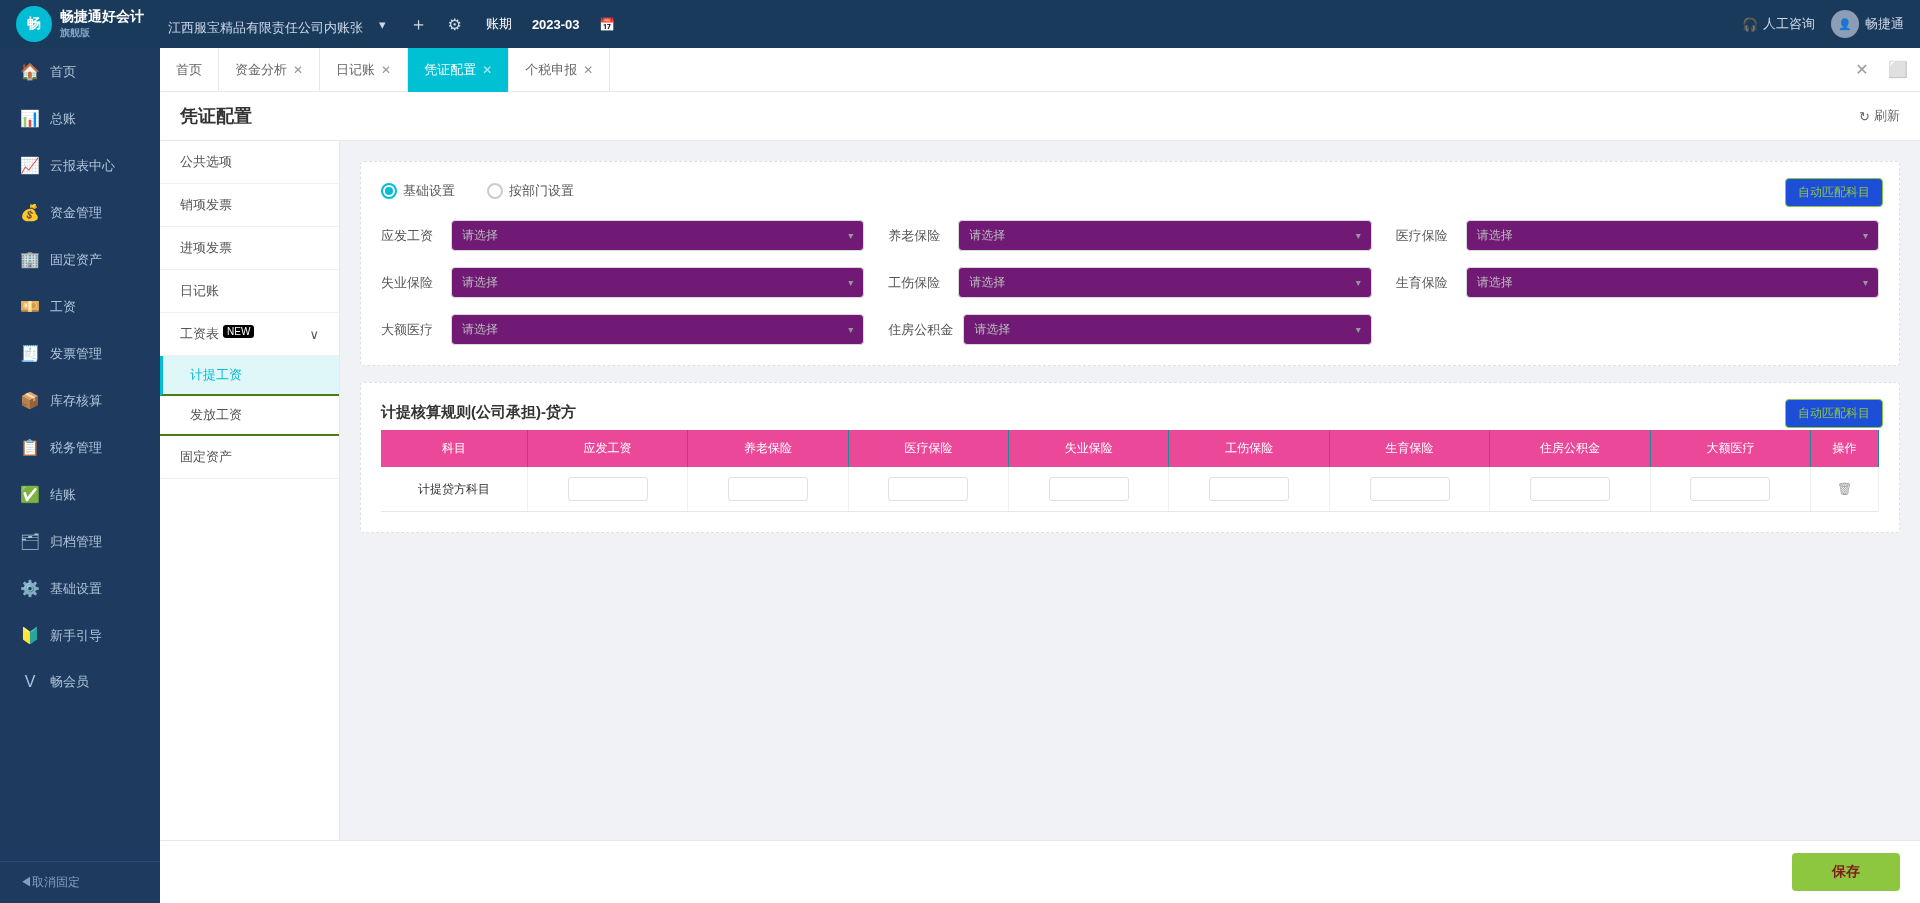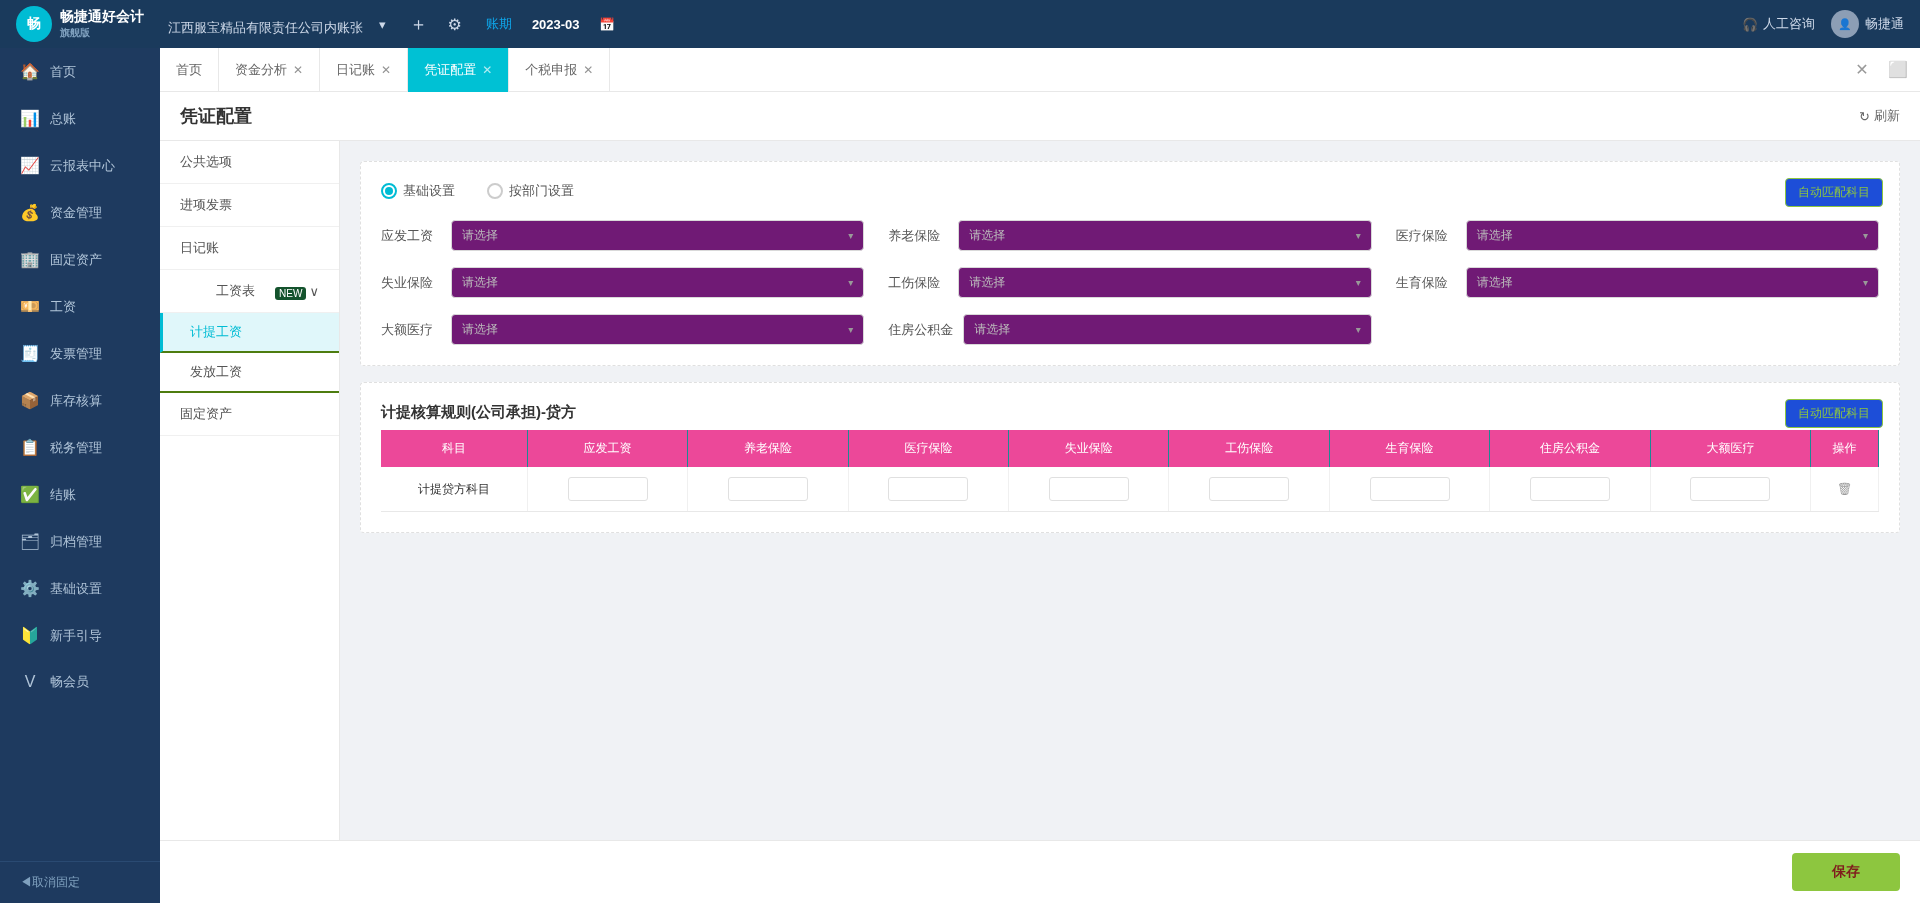--- a/index.html
+++ b/index.html
@@ -38,21 +38,21 @@
     .page-title { font-size: 18px; font-weight: bold; color: #333; }
     .refresh-btn { display: flex; align-items: center; gap: 4px; color: #666; cursor: pointer; font-size: 13px; }
 
     
     .two-panel { display: flex; flex: 1; overflow: hidden; }
 
     
     .left-nav { width: 180px; background: white; border-right: 1px solid #e8e8e8; overflow-y: auto; flex-shrink: 0; }
     .left-nav-item { padding: 12px 20px; color: #555; cursor: pointer; font-size: 13px; border-bottom: 1px solid #f0f0f0; }
     .left-nav-group { display: flex; align-items: center; justify-content: space-between; padding: 12px 20px; color: #555; cursor: pointer; font-size: 13px; border-bottom: 1px solid #f0f0f0; }
-    .new-badge { background: #14532d; color: white; font-size: 10px; padding: 1px 4px; border-radius: 3px; margin-left: 4px; }
+    .new-badge { background: #000000; color: white; font-size: 10px; padding: 1px 4px; border-radius: 3px; margin-left: 4px; }
     .left-nav-sub { padding: 10px 20px 10px 30px; color: #555; cursor: pointer; font-size: 13px; border-bottom: 2px solid #4d7c0f; }
     .left-nav-sub.active { background: #e0f7fa; color: #00bcd4; border-left: 3px solid #00bcd4; padding-left: 27px; }
 
     
     .main-panel { flex: 1; overflow-y: auto; padding: 20px; }
     .section-title { font-size: 15px; font-weight: bold; color: #333; margin-bottom: 8px; }
     .section-note { color: #ff9500; font-size: 12px; margin-bottom: 16px; }
     .auto-match-btn { position: absolute; top: 16px; right: 16px; border: 1px solid #8dc63f; color: #8dc63f; background: #1d4ed8; padding: 5px 12px; border-radius: 4px; cursor: pointer; font-size: 12px; }
 
     
@@ -96,21 +96,21 @@
     </div>
     <div class="logo-text">
       <span style="font-size:14px;color:white;">畅捷通好会计</span>
       <span style="font-size:10px;color:#7fa0be;">旗舰版</span>
     </div>
   </div>
   <span style="color:#cdd8e8;font-size:13px;margin-left:8px;margin-top:8px;">江西服宝精品有限责任公司内账张</span>
   <span style="color:#cdd8e8;cursor:pointer;">▾</span>
   <span style="color:#cdd8e8;font-size:18px;margin-left:8px;cursor:pointer;">＋</span>
   <span style="color:#cdd8e8;font-size:16px;margin-left:4px;cursor:pointer;">⚙</span>
-  <span style="color:#0ea5e9;margin-left:8px;">账期</span>
+  <span style="color:#ffffff;margin-left:8px;">账期</span>
   <span style="color:white;font-weight:bold;margin-left:4px;cursor:pointer;">2023-03</span>
   <span style="color:#00bcd4;margin-left:4px;cursor:pointer;">📅</span>
   <div class="top-bar-right">
     <div class="top-bar-service">
       <span>🎧</span>
       <span>人工咨询</span>
     </div>
     <div class="top-bar-user">
       <div class="user-avatar">👤</div>
       <span>畅捷通</span>
@@ -218,27 +218,30 @@
       </div>
     </div>
 
     <div class="two-panel">
 
       <div class="left-nav">
         <div class="left-nav-item">
           <span>公共选项</span>
         </div>
         <div class="left-nav-item">
+          <span>销项发票</span>
+        </div>
+        <div class="left-nav-item">
           <span>进项发票</span>
         </div>
         <div class="left-nav-item">
           <span>日记账</span>
         </div>
         <div class="left-nav-group">
-          <span style="display:flex;align-items:flex-end;gap:16px;margin-left:36px;">
+          <span style="display:flex;align-items:flex-start;gap:0;">
             <span>工资表</span>
             <span class="new-badge">NEW</span>
           </span>
           <span>∨</span>
         </div>
         <div class="left-nav-sub active">
           <span>计提工资</span>
         </div>
         <div class="left-nav-sub">
           <span>发放工资</span>

